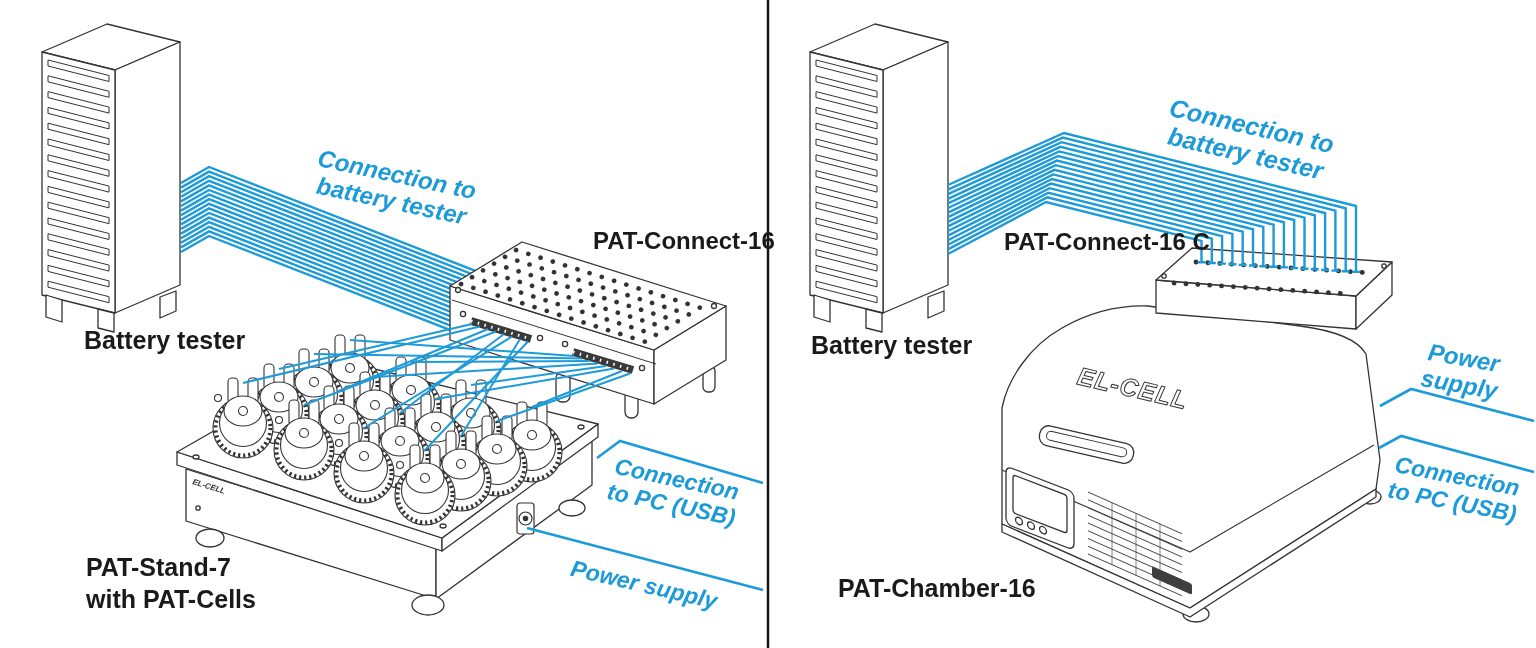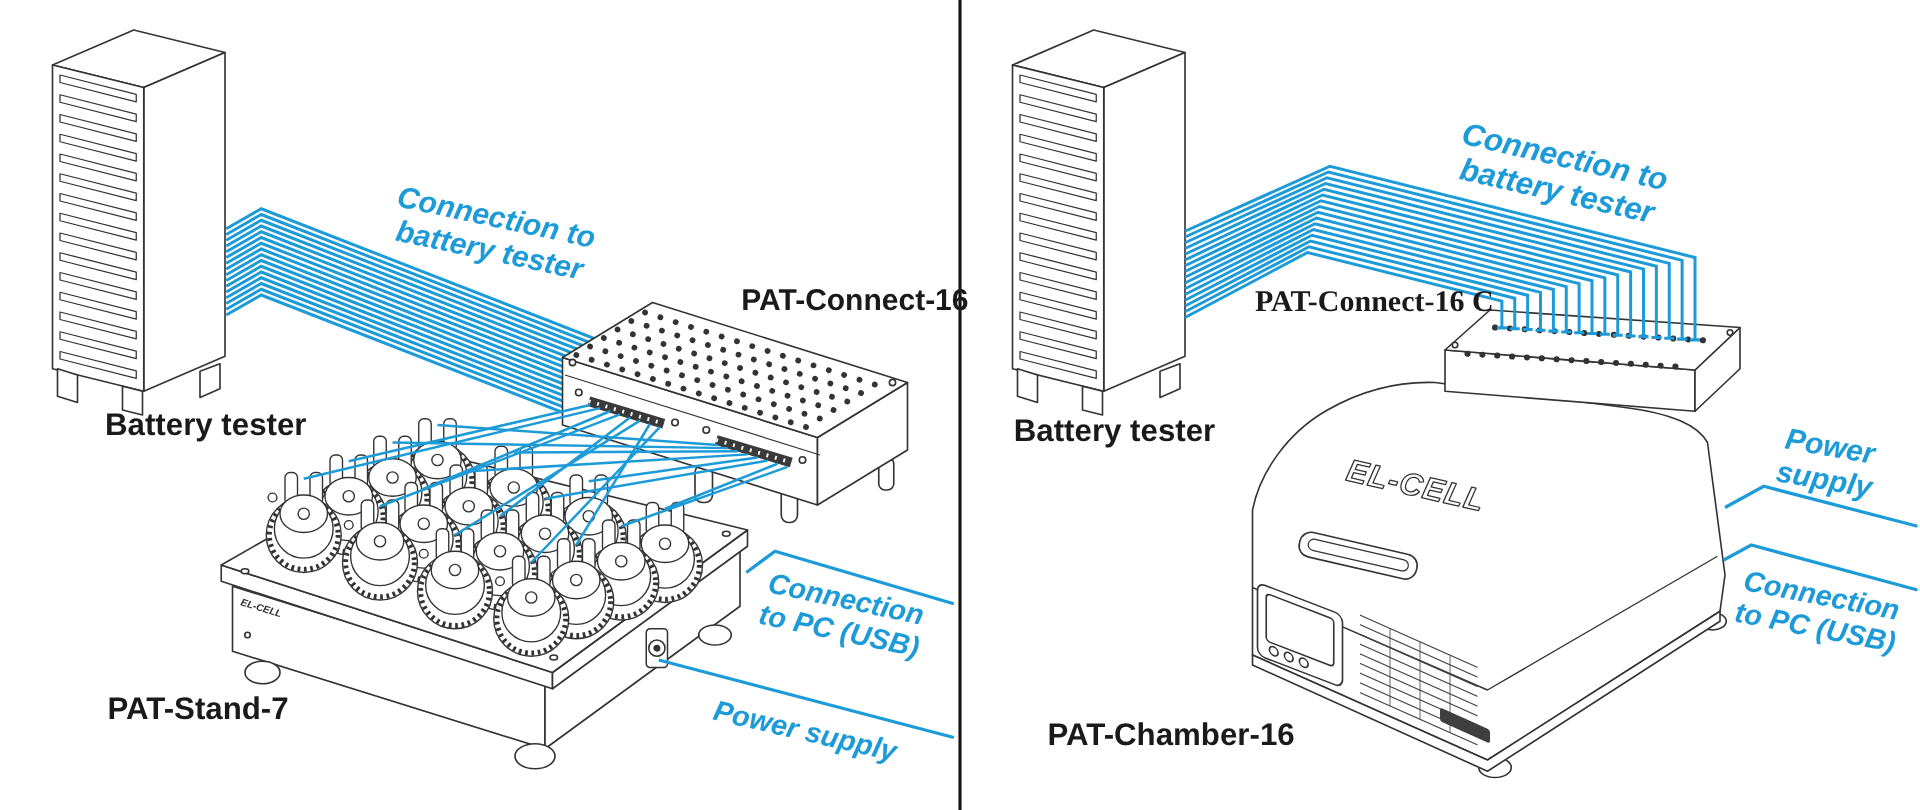--- a/index.html
+++ b/index.html
@@ -260,37 +260,38 @@
 
 <div class="lbl-blue fs24 ctr" style="left:296px;top:140px;width:212px;transform:rotate(12deg);">
   <span>Connection to</span>
   <span>battery tester</span>
 </div>
 
 <div class="lbl fs24" style="left:552px;top:226px;margin-left:41px;">PAT-Connect-16</div>
 
 <div class="lbl fs25" style="left:86px;top:552px;">
   <div>PAT-Stand-7</div>
+  <div>with PAT-Cells</div>
 </div>
 
 <div class="lbl-blue fs23 ctr" style="left:608px;top:452px;width:146px;transform:rotate(12deg);">
   <span>Connection</span>
   <span>to PC (USB)</span>
 </div>
 
 <div class="lbl-blue fs23" style="left:574px;top:556px;transform:rotate(13deg);">Power supply</div>
 
 <div class="lbl fs25" style="left:811px;top:330px;">Battery tester</div>
 
 <div class="lbl-blue fs25 ctr" style="left:1142px;top:86px;width:232px;transform:rotate(13deg);">
   <span>Connection to</span>
   <span>battery tester</span>
 </div>
 
-<div class="lbl fs24" style="left:1004px;top:227px;font-family:Liberation Serif, serif;">PAT-Connect-16 C</div>
+<div class="lbl fs24" style="left:1004px;top:227px;">PAT-Connect-16 C</div>
 
 <div class="lbl-blue fs24 ctr" style="left:1414px;top:336px;width:106px;transform:rotate(10deg);">
   <span>Power</span>
   <span>supply</span>
 </div>
 
 <div class="lbl-blue fs23 ctr" style="left:1386px;top:450px;width:150px;transform:rotate(11deg);">
   <span>Connection</span>
   <span>to PC (USB)</span>
 </div>

